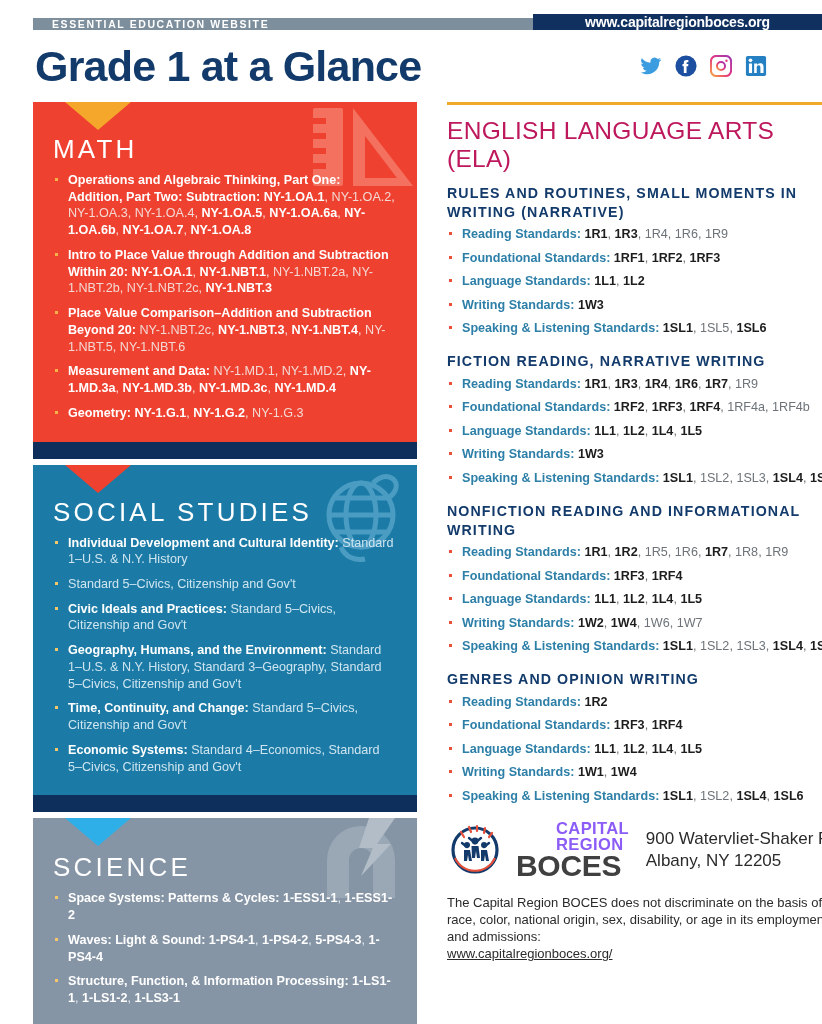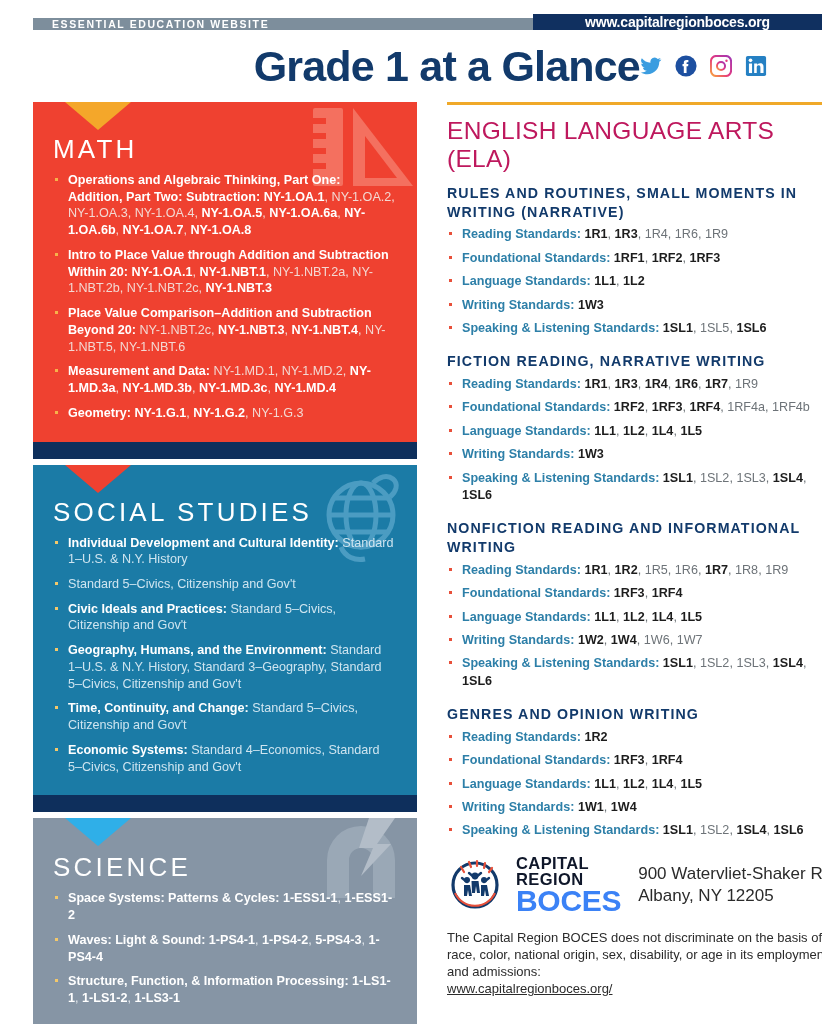--- a/index.html
+++ b/index.html
@@ -45,21 +45,21 @@
     color: #ffffff;
     font-size: 14px;
     font-weight: bold;
     letter-spacing: -0.2px;
   }
 
   
   .titlerow {
     display: flex;
     align-items: center;
-    justify-content: flex-end;
+    justify-content: space-between;
     margin: 0 33px;
     height: 72px;
   }
   .page-title {
     color: #123a6b;
     font-size: 43px;
     font-weight: bold;
     letter-spacing: -0.8px;
     line-height: 1;
     padding-left: 2px;
@@ -172,25 +172,26 @@
   .ela-section li .lbl { color: #2d7fa8; font-weight: bold; }
   .ela-section li b { color: #1d1d1d; font-weight: bold; }
   .ela-section li .dim { color: #6d7378; font-weight: normal; }
 
   
   .footer { margin-top: 10px; }
   .logo-row { display: flex; align-items: center; gap: 13px; margin-bottom: 13px; }
   .logo-mark { flex: 0 0 auto; }
   .logo-words { line-height: 1; }
   .logo-words .l1 {
-    color: #0f172a; font-size: 16.5px; font-weight: bold; letter-spacing: 0.4px;
+    color: #8b5cf6; font-size: 16.5px; font-weight: bold; letter-spacing: 0.4px;
     display: block;
+    margin-left: 40px;
   }
   .logo-words .l2 {
-    color: #3b82f6; font-size: 30px; font-weight: bold; letter-spacing: -0.3px;
+    color: #404040; font-size: 30px; font-weight: bold; letter-spacing: -0.3px;
     display: block; margin-top: -2px;
   }
   .addr { font-size: 17px; line-height: 1.3; color: #2b2b2b; padding-left: 4px; }
   .addr div { white-space: nowrap; }
   .disclaimer { font-size: 13px; line-height: 1.32; color: #2b2b2b; }
   .disclaimer a { color: #2b2b2b; text-decoration: underline; }
 </style>
 </head>
 <body>
 

